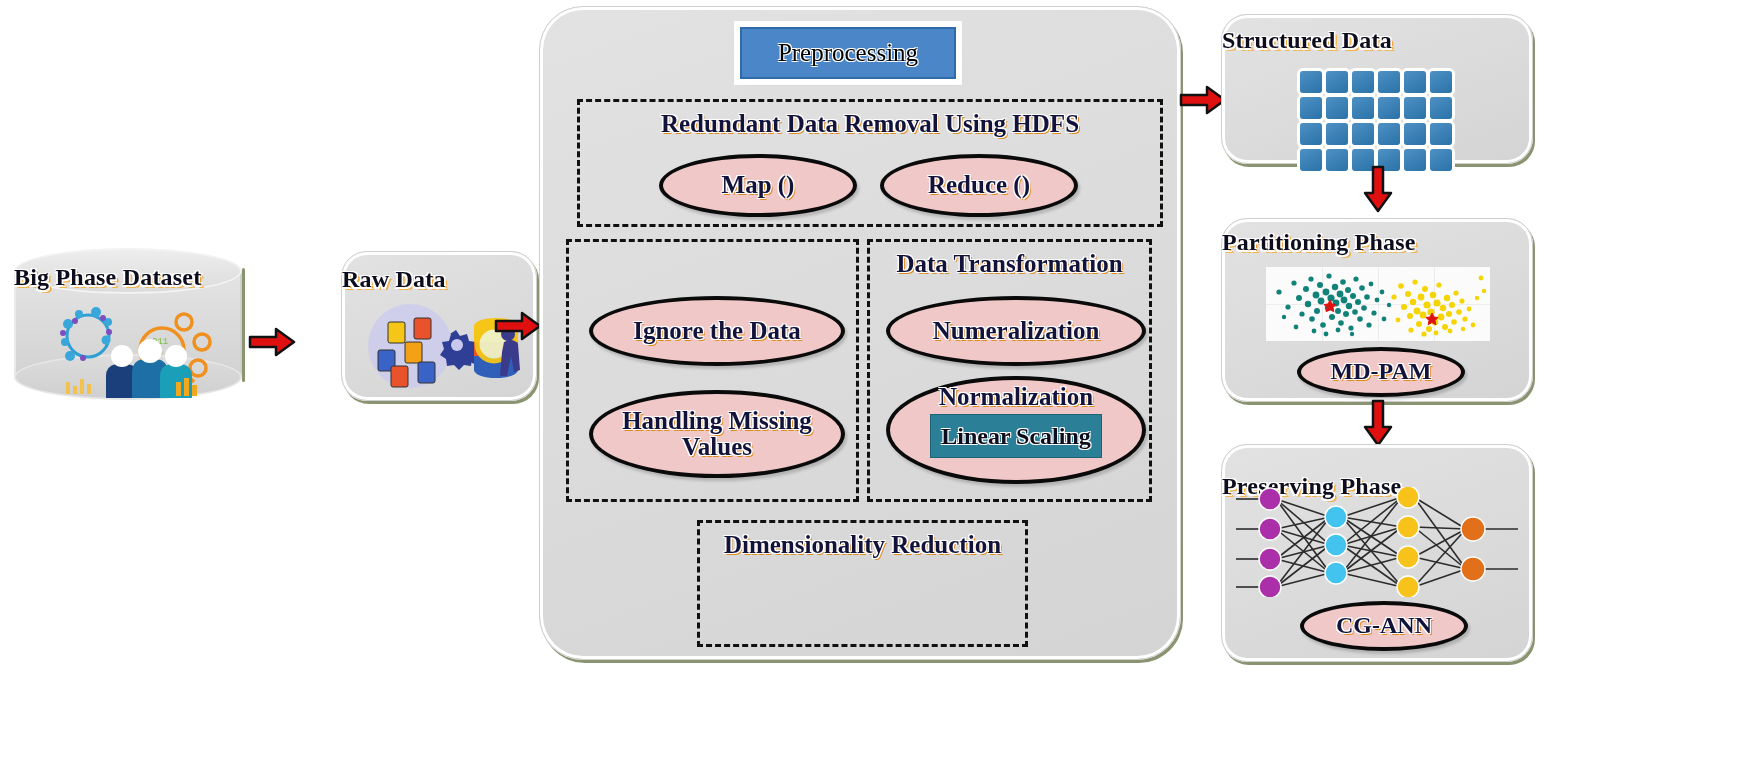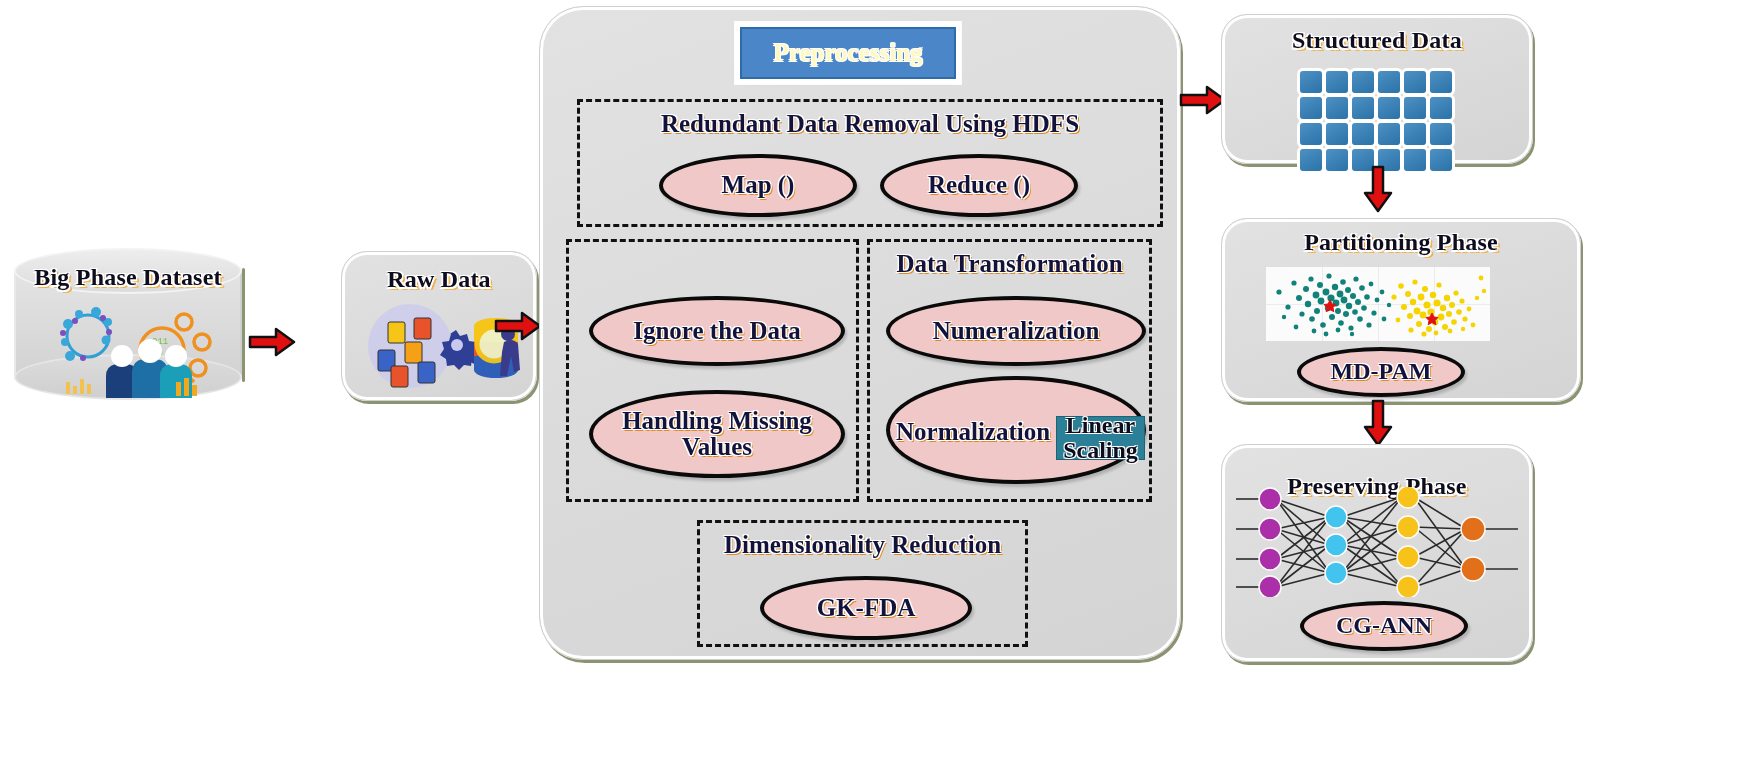--- a/index.html
+++ b/index.html
@@ -14,21 +14,21 @@
   .panel{
     position:absolute;
     background:linear-gradient(160deg,#e2e2e2 0%,#dcdcdc 45%,#d4d4d4 100%);
     border-radius:26px;
     border:1px solid #cfcfcf;
     box-shadow:2px 3px 0 0 #8a9470, 0 0 0 3px #ffffff inset;
   }
   .panel.big{border-radius:44px;}
 
   .ttl{
-    position:absolute;left:0;right:0;text-align:center;
+    position:absolute;left:0;right:0;
     font-weight:bold;color:#0d0d1e;
     text-shadow:
       -1.5px -1.5px 0 #ffffff, 1.5px -1.5px 0 #ffffff,
       -1.5px 1.5px 0 #ffffff, 1.5px 1.5px 0 #ffffff,
       2px 2px 0 #e08a1a, 3px 3px 0 #f3b24a;
     letter-spacing:.2px;
     white-space:nowrap;
   }
 
   
@@ -93,21 +93,21 @@
   }
   .ell .stacked{display:flex;flex-direction:column;}
 
   
   .chip-blue{
     position:absolute;
     background:#4a86c8;
     border:2px solid #2f6ba8;
     outline:5px solid #ffffff;
     display:flex;align-items:center;justify-content:center;
-    font-weight:bold;color:#fef9c3;
+    font-weight:normal;color:#000000;
     box-shadow:0 0 0 6px rgba(255,255,255,.9), 2px 3px 4px rgba(0,0,0,.25);
   }
   .chip-teal{
     position:absolute;
     background:#2b7f96;
     border:1px solid #1d6276;
     display:flex;align-items:center;justify-content:center;
     font-weight:bold;color:#0d0d1e;
   }
   .chip-teal .lbl,.chip-blue .lbl{
@@ -276,33 +276,30 @@
         </span>
       </div>
     </div>
 
     <div class="dash" style="left:327px;top:232px;width:285px;height:263px;">
       <div class="sec-title">Data Transformation</div>
       <div class="ell" style="left:16px;top:54px;width:252px;height:62px;font-size:25px;">
         <span class="lbl">Numeralization</span>
       </div>
       <div class="ell" style="left:16px;top:134px;width:252px;height:96px;font-size:25px;
-                  flex-direction:row;justify-content:flex-start;padding-top:4px;">
+                  flex-direction:column;justify-content:flex-start;padding-top:4px;">
         <span class="lbl">Normalization</span>
-        <span class="chip-teal" style="position:relative;margin-top:12px;width:170px;height:42px;font-size:24px;">
+        <span class="chip-teal" style="position:relative;margin-top:4px;width:170px;height:42px;font-size:24px;">
           <span class="lbl">Linear Scaling</span>
         </span>
       </div>
     </div>
 
     <div class="dash" style="left:157px;top:513px;width:331px;height:127px;">
       <div class="sec-title">Dimensionality Reduction</div>
-      <div class="ell" style="left:60px;top:53px;width:204px;height:56px;font-size:25px;">
-        <span class="lbl">GK-FDA</span>
-      </div>
     </div>
   </div>
 
   <div class="arrow" style="left:1180px;top:85px;">
     <svg width="46" height="30" viewBox="0 0 46 30">
       <path d="M1 10 H27 V2 L45 15 L27 28 V20 H1 Z" fill="#e01010" stroke="#111" stroke-width="2.5" stroke-linejoin="round"></path>
     </svg>
   </div>
 
   <div class="panel" style="left:1221px;top:14px;width:310px;height:148px;">
@@ -334,21 +331,21 @@
         <i></i>
     </div>
   </div>
 
   <div class="arrow" style="left:1363px;top:166px;">
     <svg width="30" height="46" viewBox="0 0 30 46">
       <path d="M10 1 H20 V27 H28 L15 45 L2 27 H10 Z" fill="#e01010" stroke="#111" stroke-width="2.5" stroke-linejoin="round"></path>
     </svg>
   </div>
 
-  <div class="panel" style="left:1221px;top:218px;width:310px;height:182px;padding-left:48px;">
+  <div class="panel" style="left:1221px;top:218px;width:310px;height:182px;">
     <div class="ttl" style="top:10px;font-size:24px;">Partitioning Phase</div>
 
     <div class="scatter" style="left:44px;top:48px;width:224px;height:74px;">
       <div class="cell" style="left:56px;top:0;width:1px;height:74px;"></div>
       <div class="cell" style="left:112px;top:0;width:1px;height:74px;"></div>
       <div class="cell" style="left:168px;top:0;width:1px;height:74px;"></div>
       <div class="cell" style="left:0;top:37px;width:224px;height:1px;"></div>
       <svg width="224" height="74" viewBox="0 0 224 74" style="position:absolute;left:0;top:0;">
         <g fill="#10827a">
           <circle cx="13" cy="25" r="2.6"></circle>

